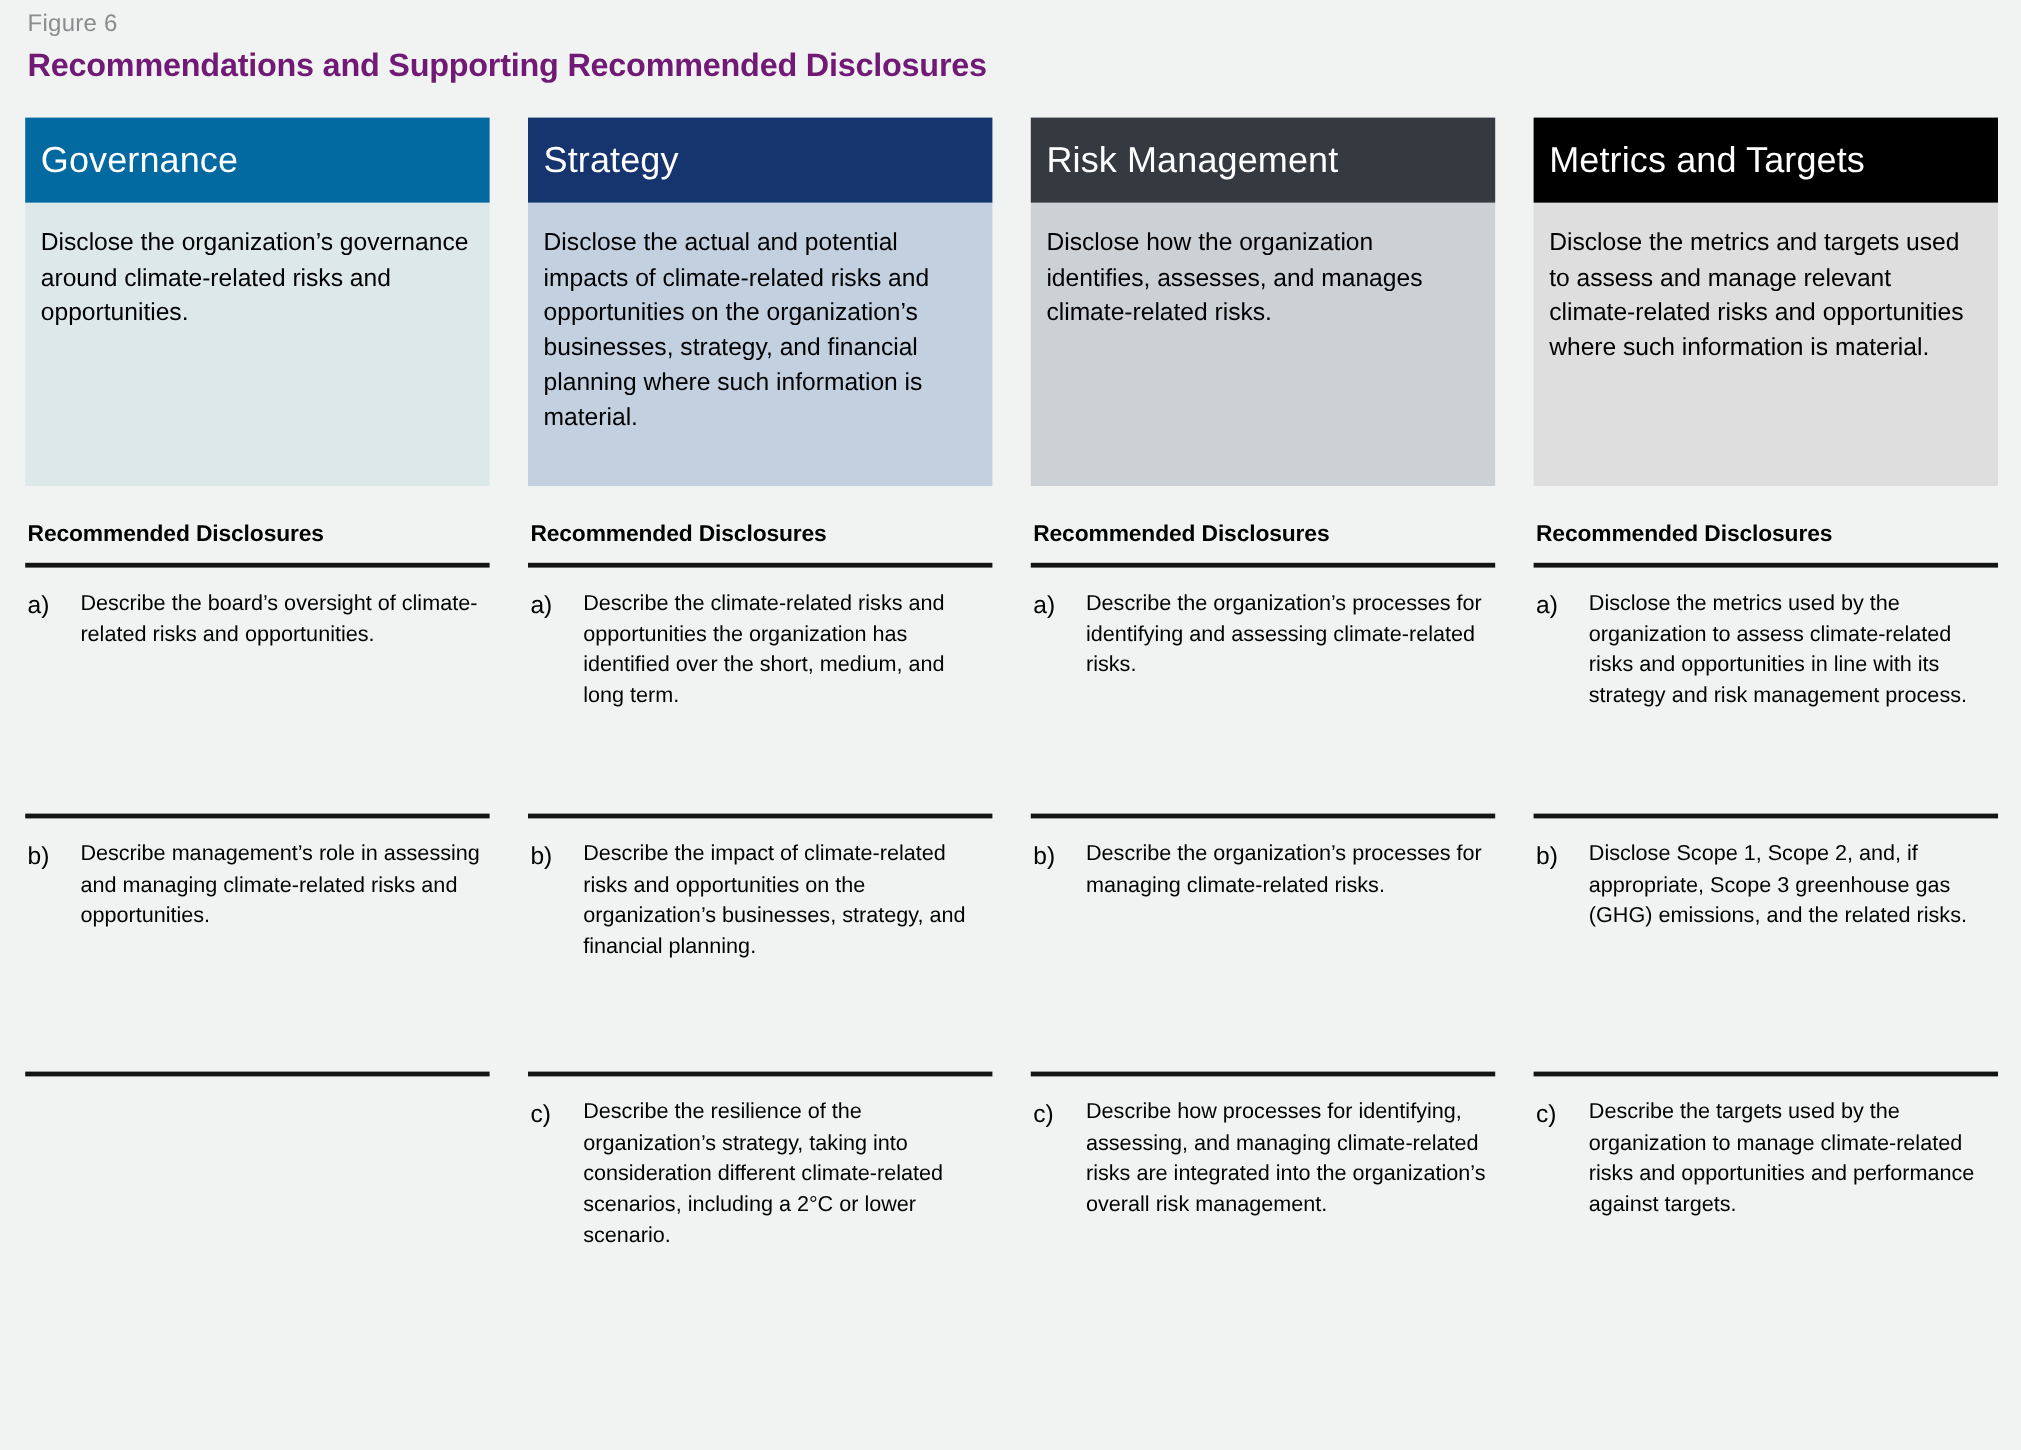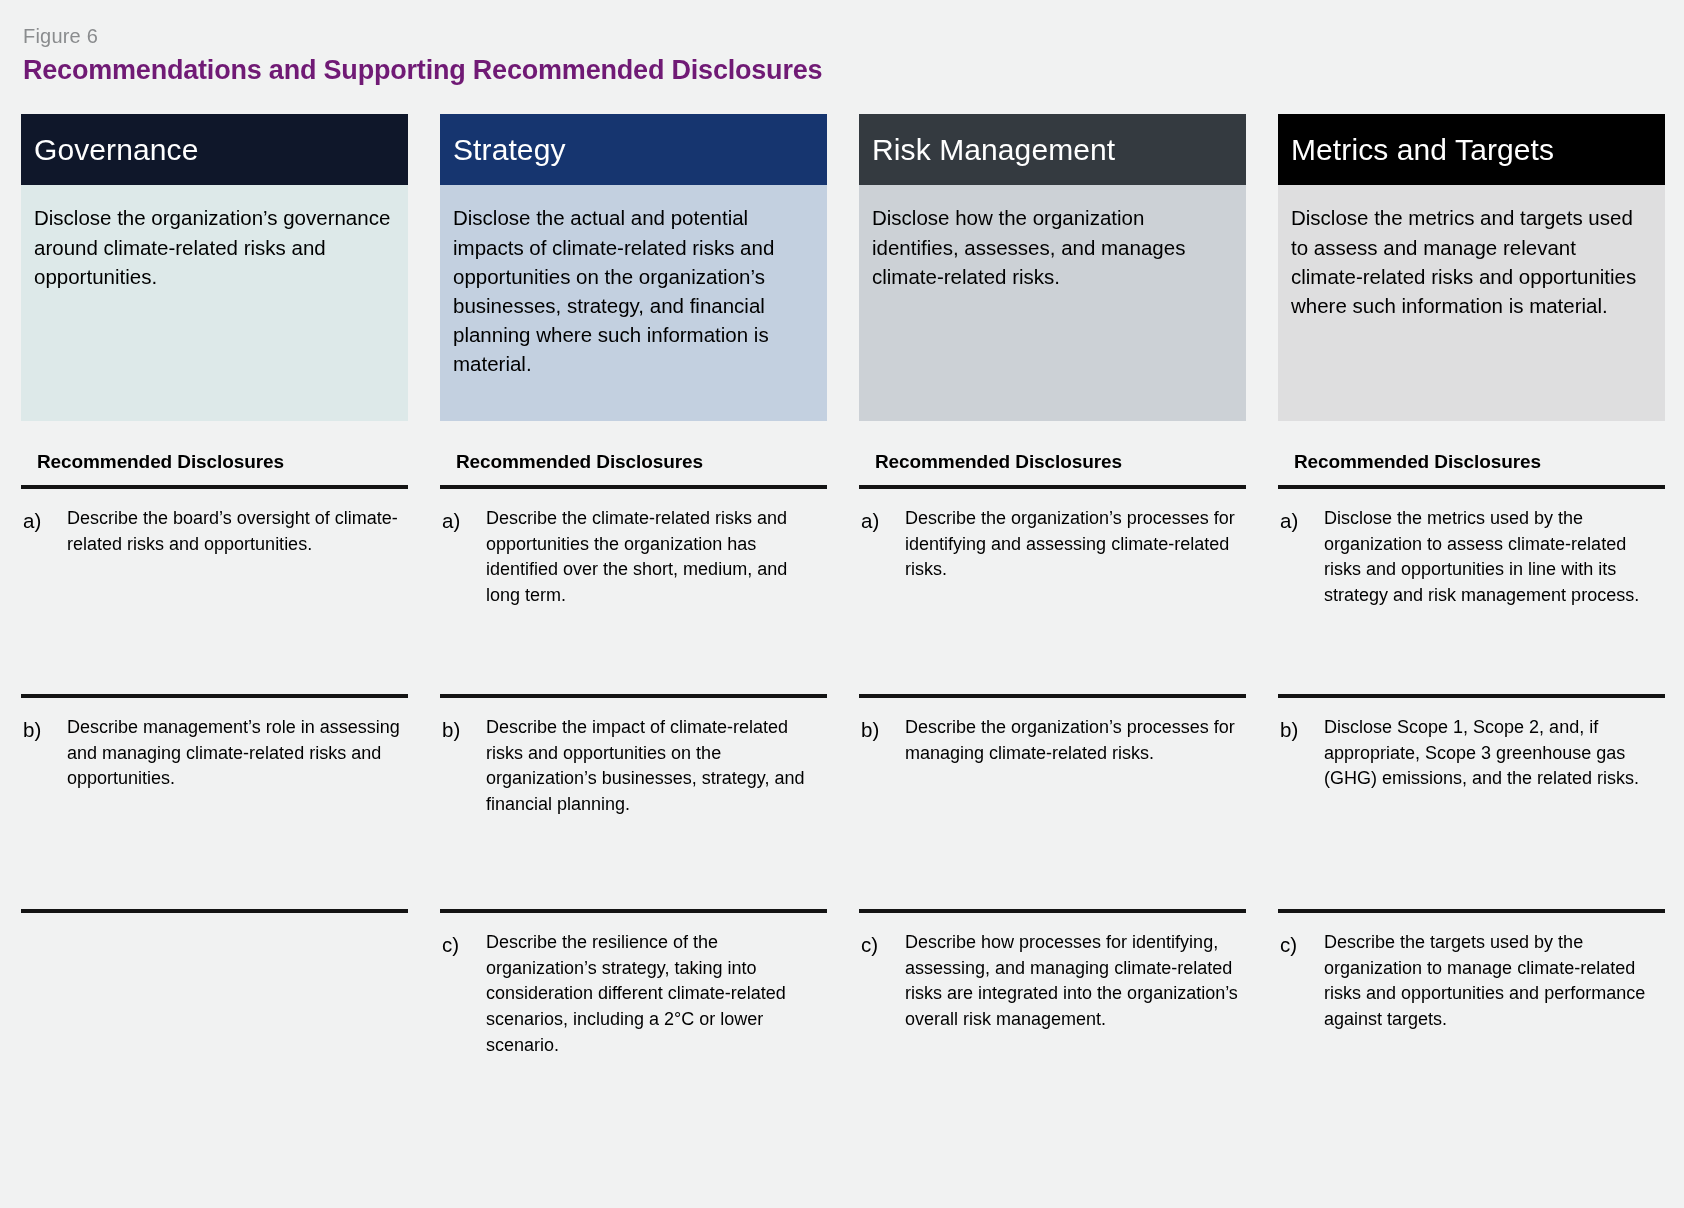--- a/index.html
+++ b/index.html
@@ -13,21 +13,21 @@
     font-family: "Liberation Sans", sans-serif;
     color: #000;
     overflow: hidden;
   }
 
   .page {
     position: relative;
     width: 1684px;
     height: 1208px;
     box-sizing: border-box;
-    padding: 24px 19px 0 21px;
+    padding: 8px 19px 0 21px;
   }
 
   
   .fig-label {
     font-size: 20px;
     color: #8a8c8e;
     letter-spacing: 0.2px;
     line-height: 1.2;
     margin: 0 0 6px 2px;
   }
@@ -76,21 +76,21 @@
     line-height: 1.42;
     color: #000;
     display: block;
   }
 
   
   .rd-title {
     font-size: 19px;
     font-weight: bold;
     color: #000;
-    margin: 30px 0 12px 16px;
+    margin: 30px 0 12px 2px;
     letter-spacing: -0.1px;
   }
   .rd-list {
     list-style: none;
     margin: 0;
     padding: 0;
   }
   .rd-item {
     border-top: 4px solid #141414;
     padding: 17px 6px 18px 2px;
@@ -121,21 +121,21 @@
 <body>
 
 <div class="page">
 
   <div class="fig-label">Figure 6</div>
   <div class="fig-title">Recommendations and Supporting Recommended Disclosures</div>
 
   <div class="columns">
 
     <div class="col">
-      <div class="pillar-head" style="background:#0f172a;">
+      <div class="pillar-head" style="background:#0369a1;">
         <span class="pillar-head-text">Governance</span>
       </div>
       <div class="pillar-body" style="background:#dde9e9;">
         <span class="pillar-body-text">Disclose the organization’s governance around climate-related risks and opportunities.</span>
       </div>
       <div class="rd-title">Recommended Disclosures</div>
       <ul class="rd-list">
         <li class="rd-item">
           <span class="rd-marker">a)</span>
           <span class="rd-text">Describe the board’s oversight of climate-related risks and opportunities.</span>

